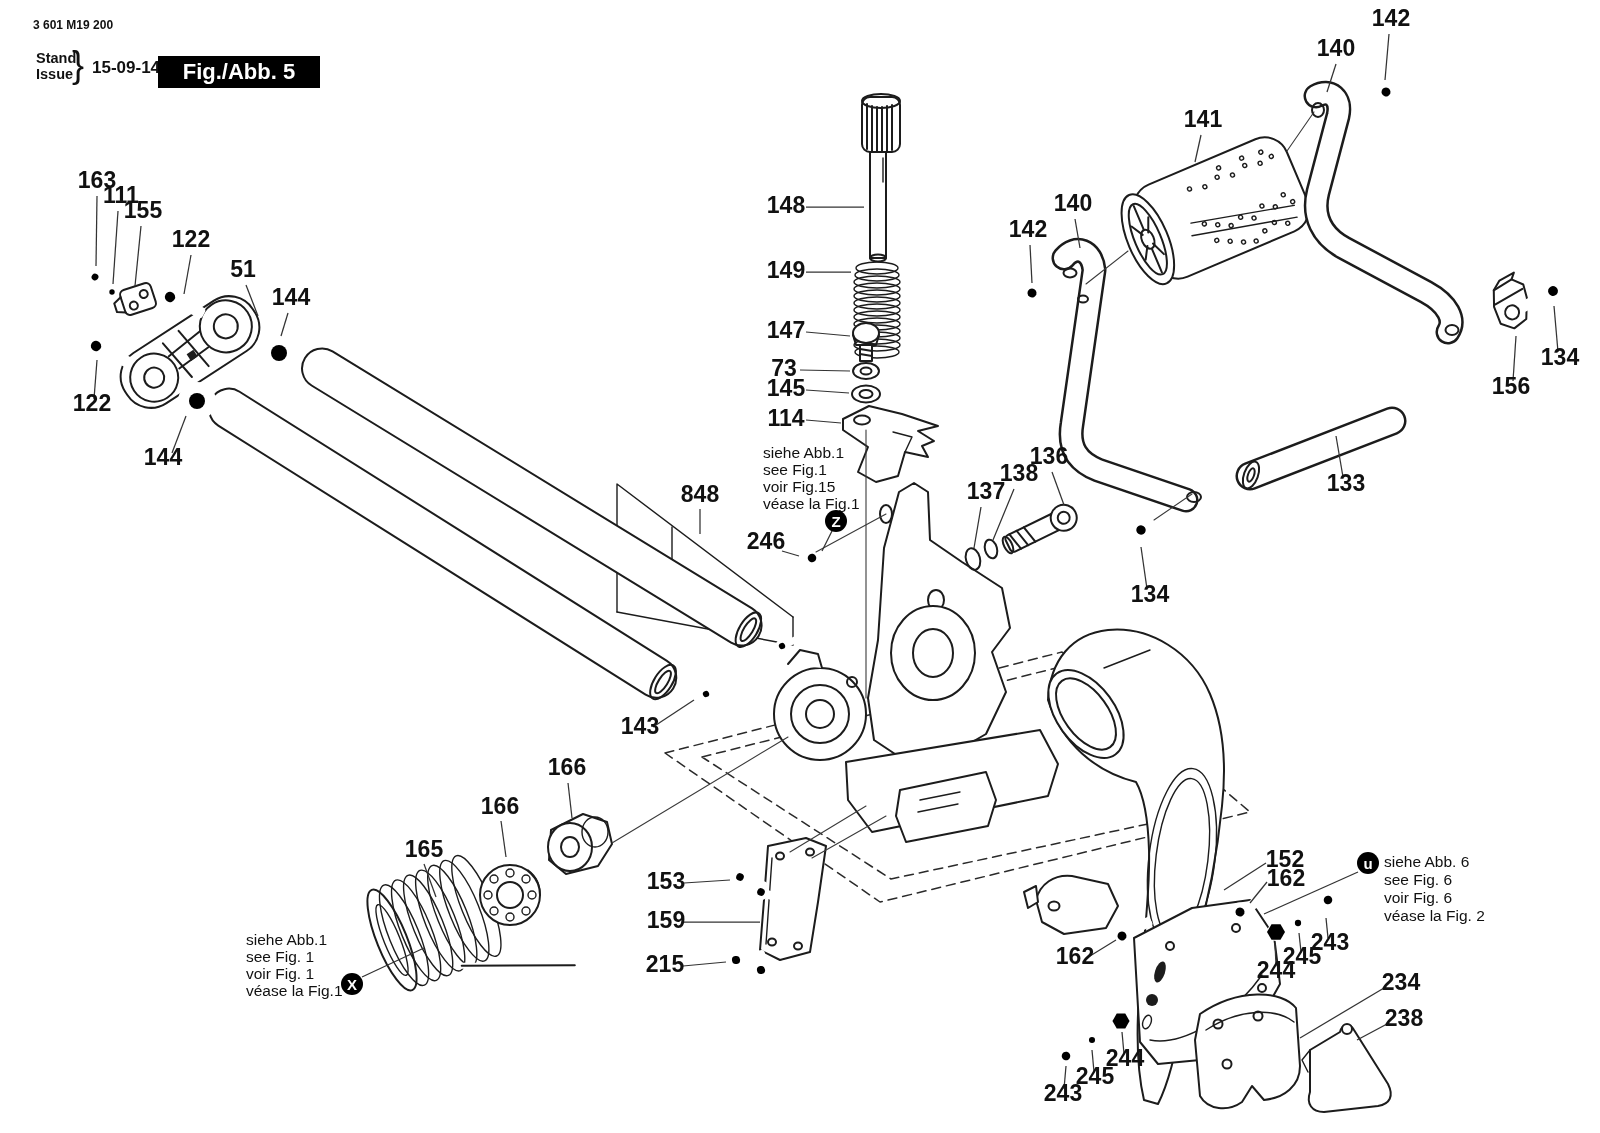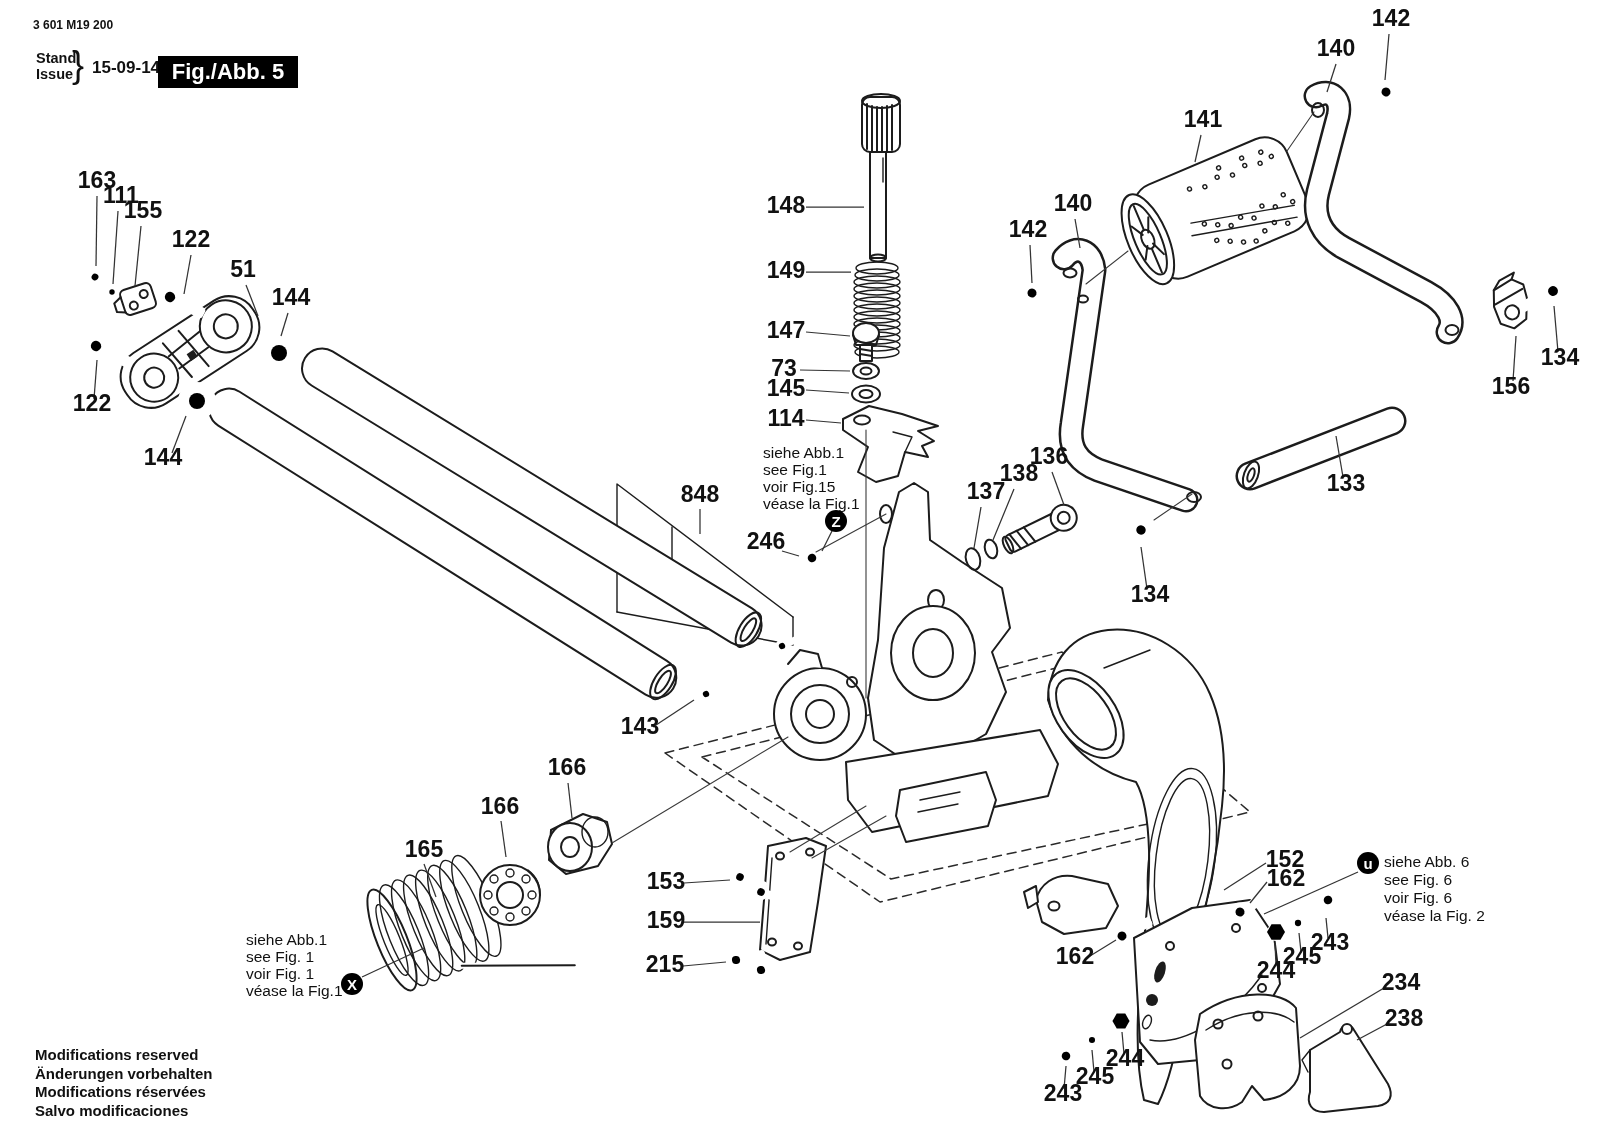--- a/index.html
+++ b/index.html
@@ -20,21 +20,21 @@
   .al{stroke:#3a3a3a !important;stroke-width:1.1 !important;}
   .leader{stroke:#333;stroke-width:1.25;}
   .plabel{font:700 23px "Liberation Sans",sans-serif;fill:#111;text-anchor:middle;}
   .note-text{font:400 15.5px "Liberation Sans",sans-serif;fill:#111;}
   .badge-letter{font:700 15px "Liberation Sans",sans-serif;fill:#fff;text-anchor:middle;}
   
   .hdr-part{position:absolute;left:33px;top:18px;font-size:12px;font-weight:700;}
   .hdr-issue{position:absolute;left:36px;top:50px;font-size:14.5px;font-weight:700;line-height:16px;}
   .hdr-brace{position:absolute;left:72px;top:44px;font-size:36px;font-weight:400;}
   .hdr-date{position:absolute;left:92px;top:58px;font-size:17px;font-weight:700;}
-  .fig-box{position:absolute;left:158px;top:56px;width:140px;height:32px;background:#000;
+  .fig-box{position:absolute;left:158px;top:56px;width:162px;height:32px;background:#000;
            display:flex;align-items:center;justify-content:center;}
   .fig-box span{color:#fff;font-size:22px;font-weight:700;}
   .footer{position:absolute;left:35px;top:1046px;font-size:15px;font-weight:700;line-height:18.5px;}
 </style>
 </head>
 <body>
 
 <div class="page">
 
   <svg width="1600" height="1133" viewBox="0 0 1600 1133">
@@ -487,19 +487,13 @@
   <div class="hdr-issue">
     <div>Stand</div>
     <div>Issue</div>
   </div>
   <div class="hdr-brace">}</div>
   <div class="hdr-date">15-09-14</div>
   <div class="fig-box">
     <span>Fig./Abb. 5</span>
   </div>
 
-  <div class="footer">
-    <div>Modifications reserved</div>
-    <div>Änderungen vorbehalten</div>
-    <div>Modifications réservées</div>
-    <div>Salvo modificaciones</div>
-  </div>
 </div>
 
 </body></html>

